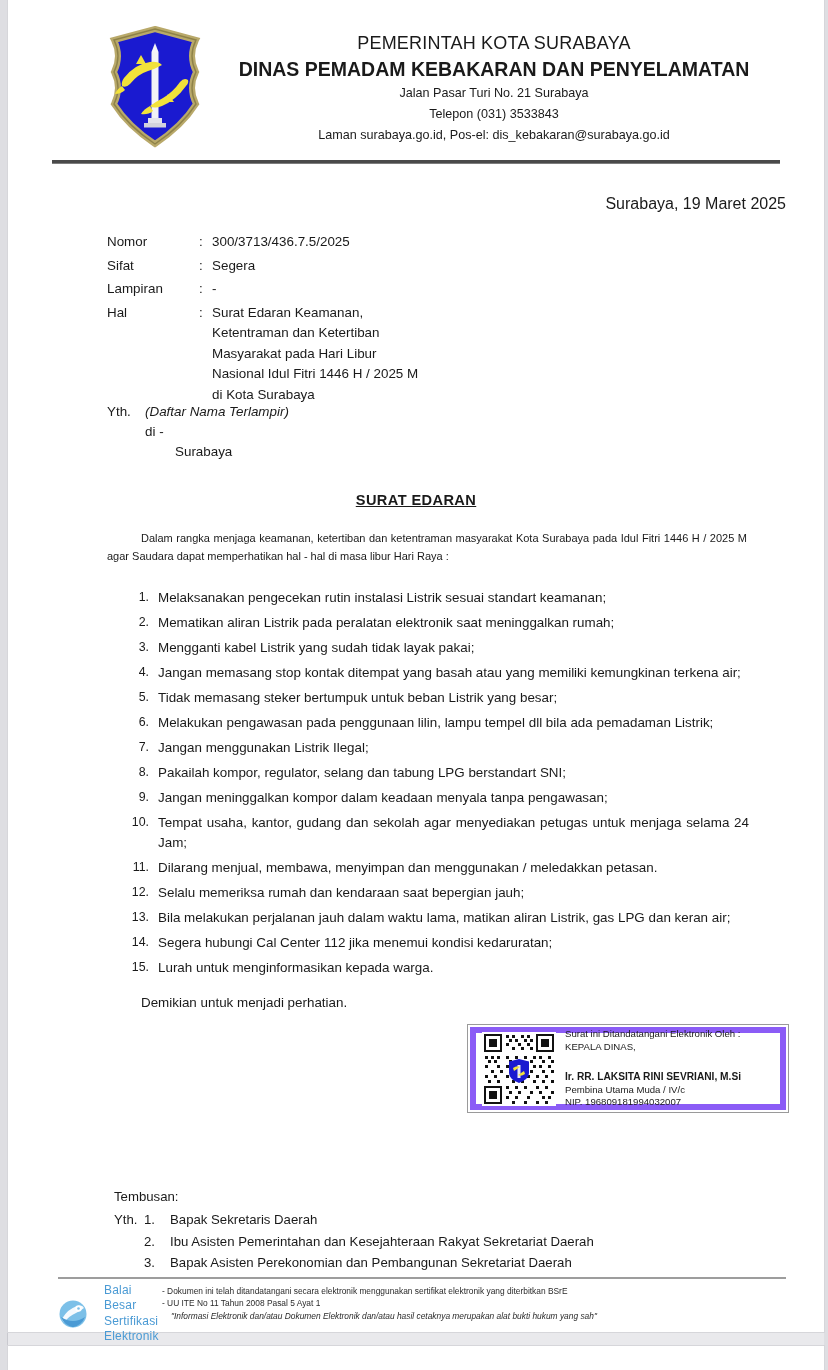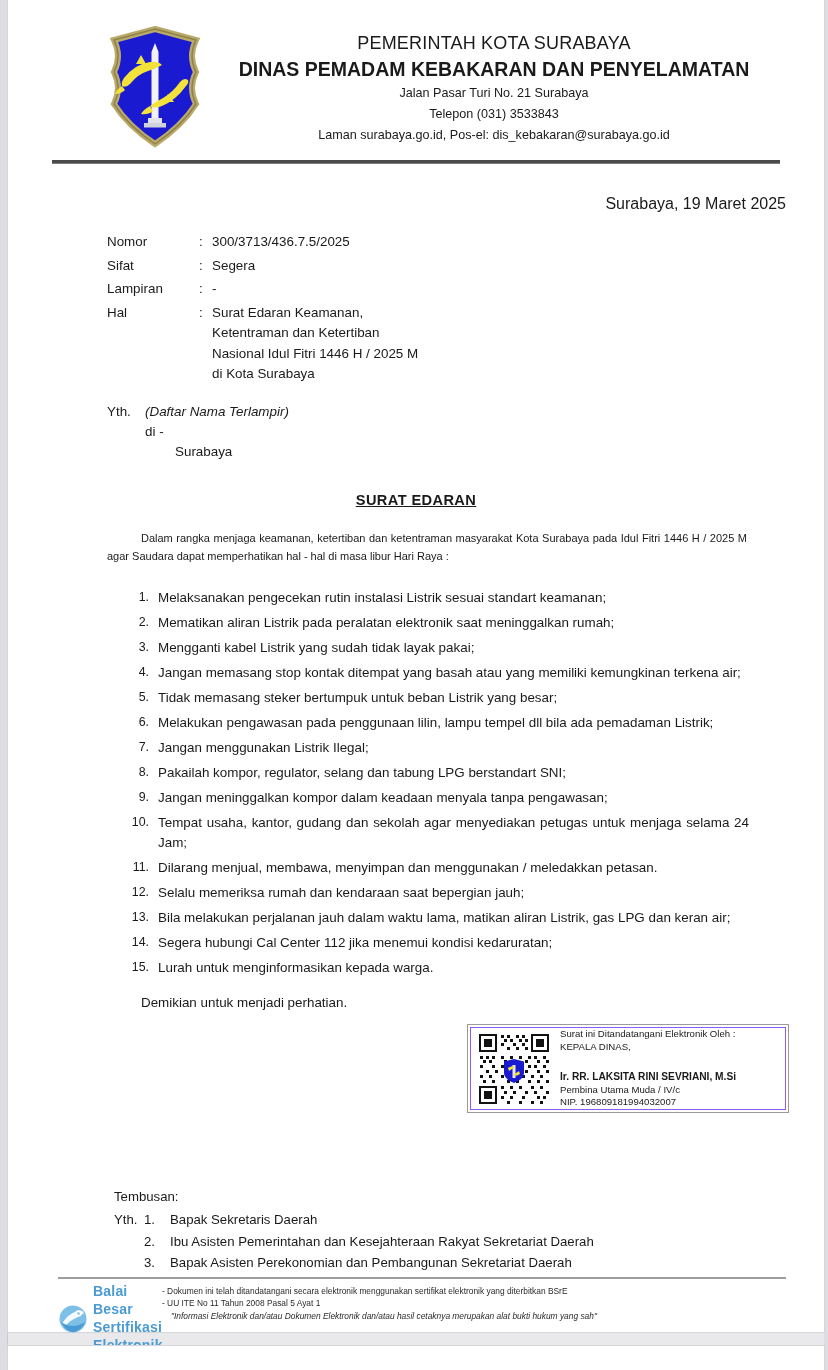--- a/index.html
+++ b/index.html
@@ -64,21 +64,21 @@
   .li{display:flex;align-items:flex-start;margin-bottom:4.2px;line-height:1.55;}
   .li-num{width:27px;flex:0 0 27px;text-align:right;padding-right:9px;box-sizing:border-box;font-size:12.4px;}
   .li-txt{flex:1;}
   .li-txt.justify{text-align:justify;}
 
   .closing{position:absolute;left:99px;top:993px;font-size:13.4px;text-indent:34px;width:500px;}
 
   
   .sig-box{position:absolute;left:459px;top:1024px;width:322px;height:89px;
     border:1px solid #9a9a9a;background:#fff;box-sizing:border-box;padding:2px;}
-  .sig-inner{border:1px solid #8b5cf6;width:100%;height:100%;box-sizing:border-box;
+  .sig-inner{border:6px solid #8b5cf6;width:100%;height:100%;box-sizing:border-box;
     display:flex;align-items:center;padding:4px 6px;}
   .qr-holder{position:relative;width:74px;height:74px;flex:0 0 74px;}
   .qr-holder svg{display:block;}
   .sig-text{margin-left:9px;font-size:9.6px;line-height:1.32;}
   .sig-text .t1{color:#1a1a1a;}
   .sig-text .gap{height:7px;}
   .sig-text .nm{font-weight:bold;font-size:10.2px;margin-top:10px;}
 
   
   .tembusan{position:absolute;left:106px;top:1186px;font-size:13.2px;line-height:1.62;}
@@ -87,21 +87,21 @@
   .tb-yth{width:30px;flex:0 0 30px;}
   .tb-num{width:26px;flex:0 0 26px;}
   .tb-txt{flex:1;}
 
   
   .foot-rule{position:absolute;left:50px;top:1277px;width:728px;height:0;
     border-top:2px solid #9d9d9d;}
   .foot{position:absolute;left:50px;top:1283px;width:730px;display:flex;align-items:flex-start;}
   .bsre-logo{width:104px;flex:0 0 104px;display:flex;align-items:center;}
   .bsre-mark{width:30px;height:30px;flex:0 0 30px;}
-  .bsre-words{margin-left:5px;font-size:14px;font-weight:bold;color:#4a9ad4;line-height:1.28;letter-spacing:.2px;}
+  .bsre-words{margin-left:16px;font-size:12px;font-weight:normal;color:#4a9ad4;line-height:1.28;letter-spacing:.2px;}
   .foot-lines{flex:1;font-size:8.4px;color:#2a2a2a;line-height:1.46;padding-top:2px;}
   .foot-lines .fl{white-space:nowrap;}
   .foot-lines .fq{padding-left:9px;font-style:italic;}
 </style>
 </head>
 <body>
 
 <div class="viewer">
   <div class="rail-left"></div>
   <div class="rail-right"></div>
@@ -157,20 +157,21 @@
           <div class="meta-key">Lampiran</div>
           <div class="meta-colon">:</div>
           <div class="meta-val">-</div>
         </div>
         <div class="meta-row">
           <div class="meta-key">Hal</div>
           <div class="meta-colon">:</div>
           <div class="meta-val">
             <span class="ml">Surat Edaran Keamanan,</span>
             <span class="ml">Ketentraman dan Ketertiban</span>
+            <span class="ml">Masyarakat pada Hari Libur</span>
             <span class="ml">Nasional Idul Fitri 1446 H / 2025 M</span>
             <span class="ml">di Kota Surabaya</span>
           </div>
         </div>
       </div>
 
       <div class="yth">
         <div class="yth-row">
           <div class="yth-lbl">Yth.</div>
           <div class="yth-name">(Daftar Nama Terlampir)</div>

